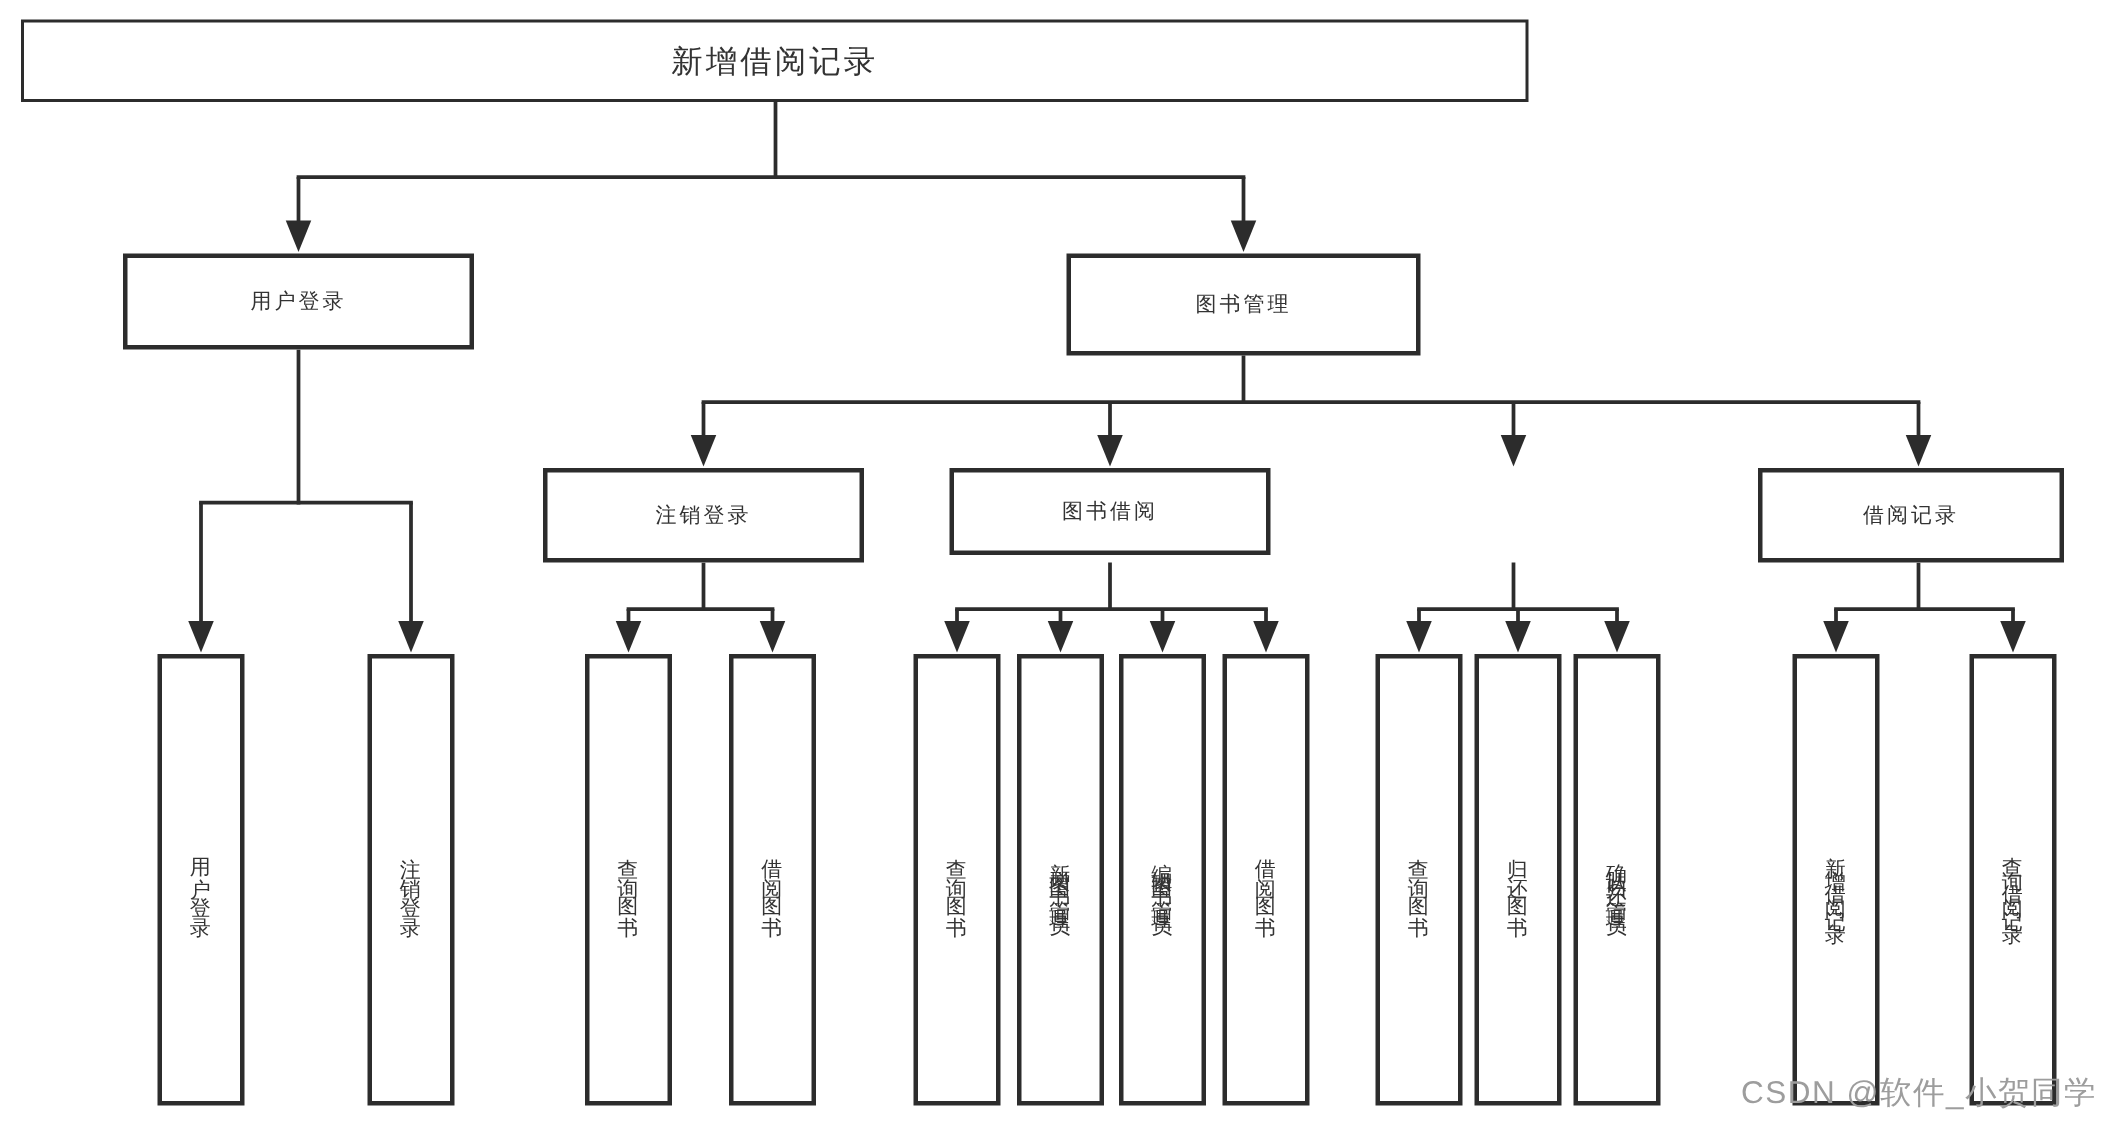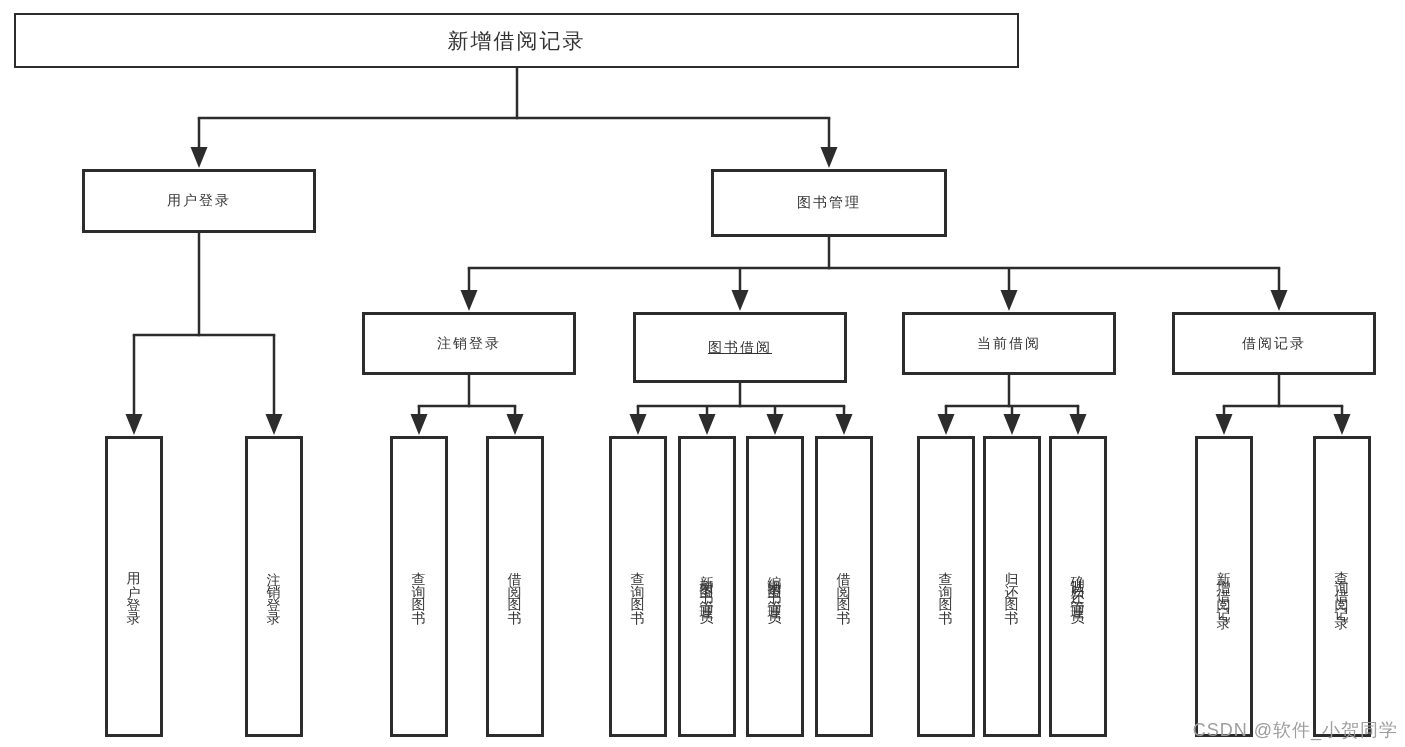--- a/index.html
+++ b/index.html
@@ -15,21 +15,21 @@
     font-size:14px; letter-spacing:2px; color:var(--text); white-space:nowrap;
   }
   .box.root { border-width:2px; font-size:21px; }
   .vbox {
     writing-mode:vertical-rl; text-orientation:mixed;
     letter-spacing:13px; white-space:normal; line-height:1;
   }
   .vbox.sp6 { letter-spacing:9px; }
   .vbox.sp9 { letter-spacing:5px; }
   .watermark {
-    position:absolute; right:7px; bottom:5px; font-size:18px;
+    position:absolute; right:7px; bottom:5px; font-size:21px;
     color:var(--wm); letter-spacing:1px;
   }
 </style>
 </head>
 <body>
 
 <div id="canvas">
 
   <svg class="wires" width="1405" height="747" viewBox="0 0 1405 747">
       <line x1="517" y1="68" x2="517" y2="119.25" stroke="#2c2c2c" stroke-width="2.5"></line>
@@ -85,22 +85,21 @@
       <line x1="1342" y1="406" x2="1342" y2="416" stroke="#2c2c2c" stroke-width="2.5"></line>
       <polygon points="1333.5,414 1350.5,414 1342,435" fill="#2c2c2c"></polygon>
     </svg>
 
   <div class="box root" style="left:14px; top:13px; width:1005px; height:55px;">新增借阅记录</div>
 
   <div class="box" style="left:82px; top:169px; width:234px; height:64px;">用户登录</div>
   <div class="box" style="left:711px; top:169px; width:236px; height:68px;">图书管理</div>
 
   <div class="box" style="left:362px; top:312px; width:214px; height:63px;">注销登录</div>
-  <div class="box" style="left:633px; top:312px; width:214px; height:71px;text-decoration:underline;">图书借阅</div>
-  <div class="box" style="left:902px; top:312px; width:214px; height:63px;">当前借阅</div>
+  <div class="box" style="left:633px; top:312px; width:214px; height:58px;">图书借阅</div>
   <div class="box" style="left:1172px; top:312px; width:204px; height:63px;">借阅记录</div>
 
   <div class="box vbox" style="left:105px; top:436px; width:58px; height:301px;">用户登录</div>
   <div class="box vbox" style="left:245px; top:436px; width:58px; height:301px;">注销登录</div>
 
   <div class="box vbox" style="left:390px; top:436px; width:58px; height:301px;">查询图书</div>
   <div class="box vbox" style="left:486px; top:436px; width:58px; height:301px;">借阅图书</div>
 
   <div class="box vbox" style="left:609px; top:436px; width:58px; height:301px;">查询图书</div>
   <div class="box vbox sp9" style="left:678px; top:436px; width:58px; height:301px;">新增图书（管理员）</div>

